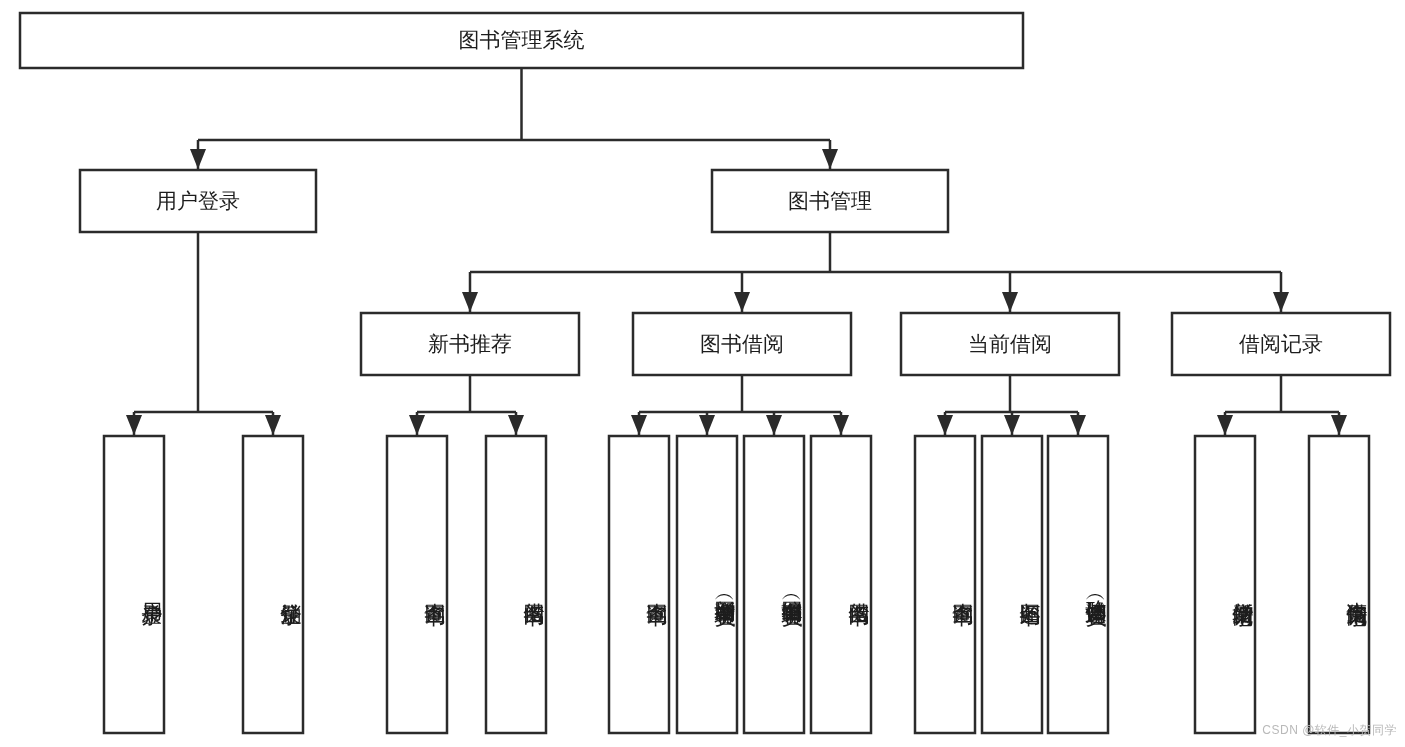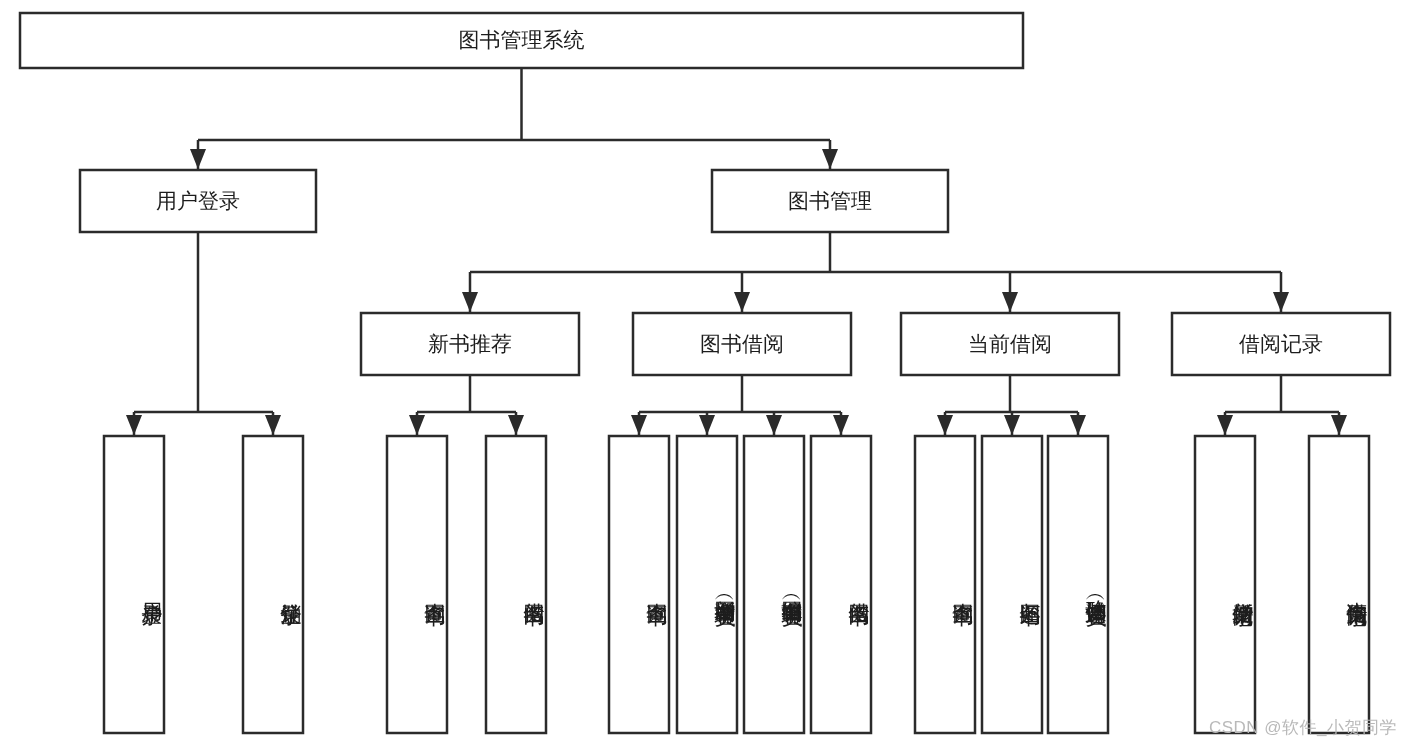--- a/index.html
+++ b/index.html
@@ -57,21 +57,21 @@
     align-items: flex-start;
     justify-content: center;
     white-space: nowrap;
     pointer-events: none;
   }
   .watermark {
     position: absolute;
     right: 8px;
     bottom: 8px;
     font-family: "Liberation Sans", "DejaVu Sans", sans-serif;
-    font-size: 17px;
+    font-size: 12px;
     color: #b9b9b9;
     white-space: nowrap;
     letter-spacing: 0.5px;
   }
 </style>
 </head>
 <body>
 
 <div id="canvas">
 

